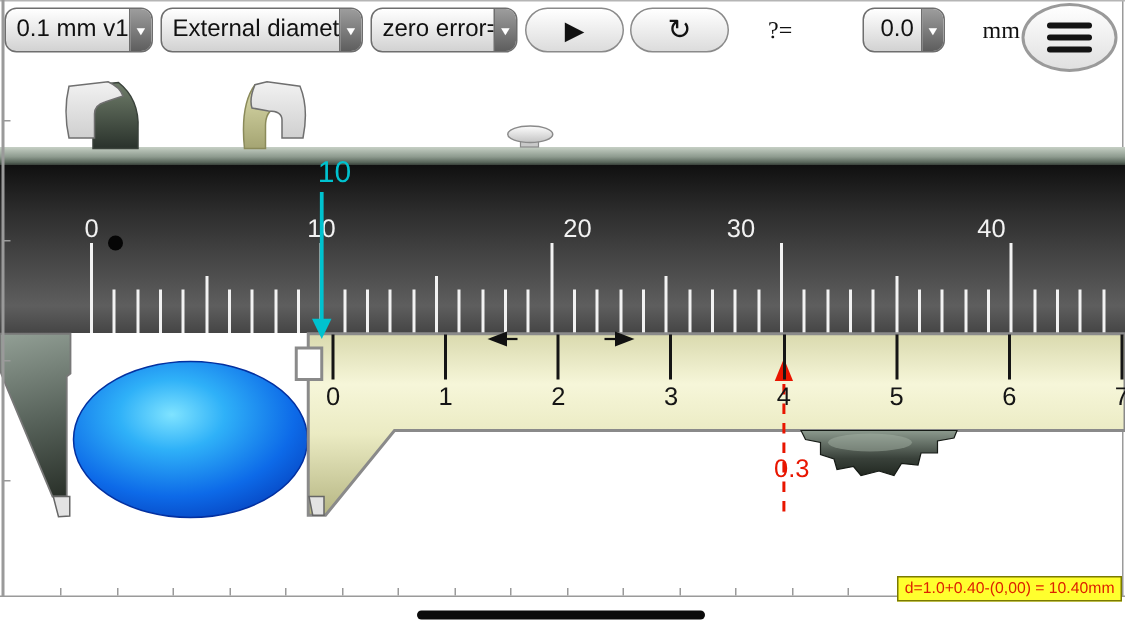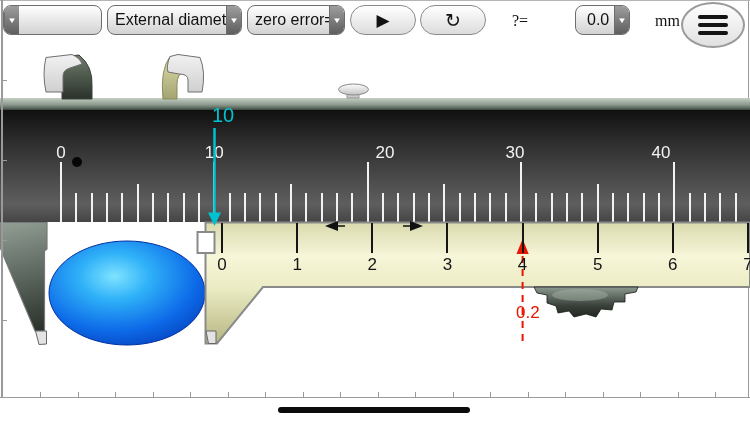--- a/index.html
+++ b/index.html
@@ -85,20 +85,21 @@
       <div class="btick" style="left: 640px;"></div>
       <div class="btick" style="left: 677.5px;"></div>
       <div class="btick" style="left: 715px;"></div>
       <div class="ltick" style="top: 80px;"></div>
       <div class="ltick" style="top: 160px;"></div>
       <div class="ltick" style="top: 240px;"></div>
       <div class="ltick" style="top: 320px;"></div>
     </div>
 
   <div class="dd" style="left:3px; width:99px;">
+    <span class="dd-text">0.1 mm v1</span>
     <span class="dd-btn">
         <span class="dd-arrow">▼</span>
       </span>
   </div>
   <div class="dd" style="left:107px; width:135px;">
     <span class="dd-text">External diameter</span>
     <span class="dd-btn">
         <span class="dd-arrow">▼</span>
       </span>
   </div>
@@ -173,21 +174,21 @@
       <div class="mtick" style="left: 657.87px; top: 83px; height: 29px;"></div>
       <div class="mtick" style="left: 673.2px; top: 52px; height: 60px;"></div>
       <div class="mtick" style="left: 688.53px; top: 83px; height: 29px;"></div>
       <div class="mtick" style="left: 703.86px; top: 83px; height: 29px;"></div>
       <div class="mtick" style="left: 719.19px; top: 83px; height: 29px;"></div>
       <div class="mtick" style="left: 734.52px; top: 83px; height: 29px;"></div>
       <div class="mtick" style="left: 749.85px; top: 74px; height: 38px;"></div>
       <div class="mlabel" style="left: 41px;">0</div>
       <div class="mlabel" style="left: 194.3px;">10</div>
       <div class="mlabel" style="left: 365px;">20</div>
-      <div class="mlabel" style="left: 495px;">30</div>
+      <div class="mlabel" style="left: 474px;">30</div>
       <div class="mlabel" style="left: 641px;">40</div>
     </div>
 
   <svg id="overlay-svg" width="750" height="422" viewBox="0 0 750 422">
     <defs>
       <linearGradient id="gJawDark" x1="0" y1="52" x2="0" y2="100" gradientUnits="userSpaceOnUse">
         <stop offset="0" stop-color="#75836f"></stop>
           <stop offset="1" stop-color="#28302a"></stop>
       </linearGradient>
       <linearGradient id="gJawYellow" x1="0" y1="52" x2="0" y2="100" gradientUnits="userSpaceOnUse">
@@ -293,16 +294,17 @@
       <div class="vlabel" style="left: 507.56px;">4</div>
       <div class="vtick" style="left: 596.7px;"></div>
       <div class="vlabel" style="left: 582.7px;">5</div>
       <div class="vtick" style="left: 671.84px;"></div>
       <div class="vlabel" style="left: 657.84px;">6</div>
       <div class="vtick" style="left: 746.98px;"></div>
       <div class="vlabel" style="left: 732.98px;">7</div>
     </div>
 
   <div id="cyan-label">10</div>
-  <div id="red-label">0.2</div>
+  <div id="red-label">0.3</div>
+  <div id="result-box">d=1.0+0.40-(0,00) = 10.40mm</div>
 
   <div id="home-indicator"></div>
 </div>
 
 </body></html>

